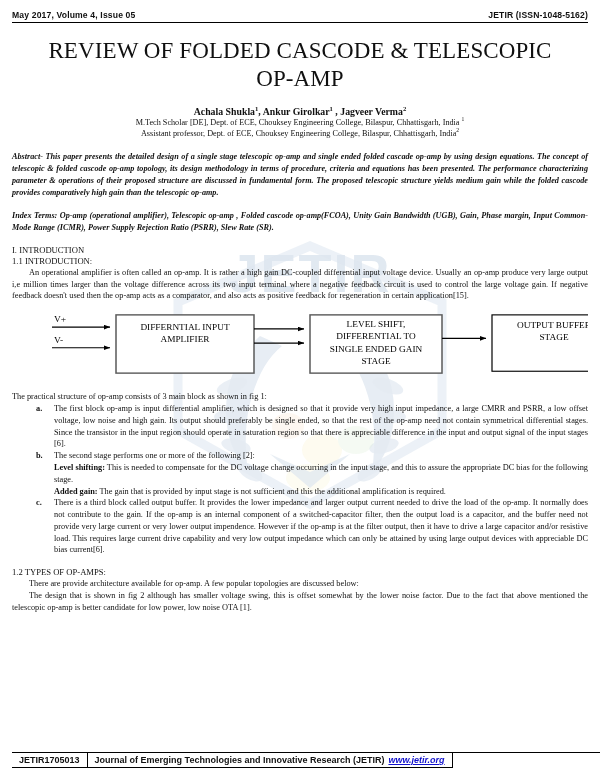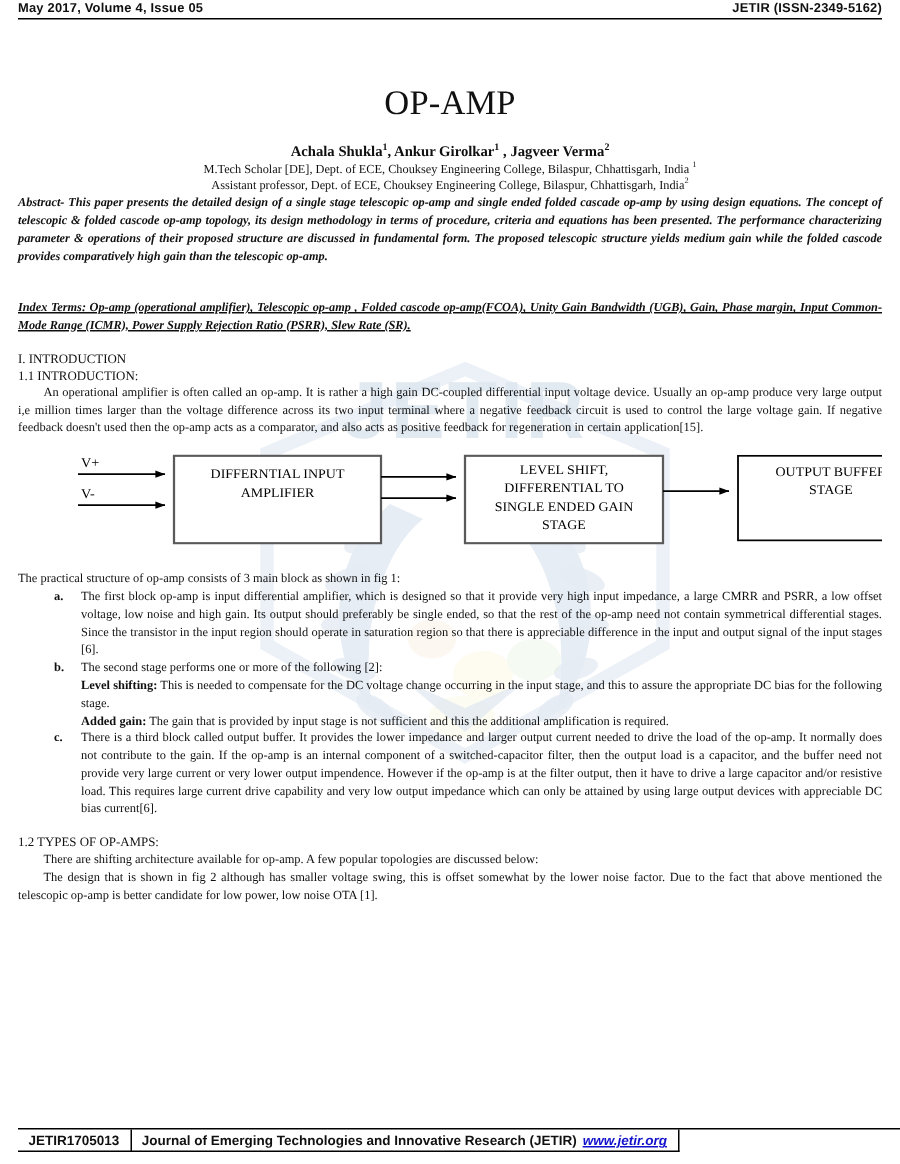--- a/index.html
+++ b/index.html
@@ -40,21 +40,21 @@
   .runhead {
     position: relative;
     z-index: 2;
     display: flex;
     justify-content: space-between;
     align-items: flex-end;
     font-family: "Liberation Sans", "DejaVu Sans", sans-serif;
     font-weight: bold;
     font-size: 8.6px;
     letter-spacing: .15px;
-    padding-top: 0;
+    padding-top: 10px;
     padding-bottom: 2px;
     border-bottom: 1.6px solid #000;
   }
 
   
   .doc-title {
     position: relative;
     z-index: 2;
     text-align: center;
     font-family: "Liberation Serif", "DejaVu Serif", serif;
@@ -80,37 +80,37 @@
     text-align: center;
     font-size: 8.2px;
     line-height: 1.35;
   }
   sup { font-size: 68%; vertical-align: super; line-height: 0; }
 
   
   .abstract-block {
     position: relative;
     z-index: 2;
+    margin-top: 12px;
     font-size: 8.2px;
     font-style: italic;
     font-weight: bold;
     line-height: 1.45;
     text-align: justify;
   }
   .abstract-block p { margin: 0; }
   .index-terms {
     position: relative;
     z-index: 2;
-    margin-top: 22px;
+    margin-top: 11px;
     font-size: 8.2px;
     font-style: italic;
     font-weight: bold;
     line-height: 1.45;
     text-align: justify;
-    text-decoration: underline;
   }
 
   
   .sec-head {
     position: relative;
     z-index: 2;
     font-size: 8.6px;
     font-weight: normal;
     margin-top: 11px;
     line-height: 1.3;
@@ -250,25 +250,25 @@
       <ellipse cx="172" cy="210" rx="20" ry="16" fill="#f3e39a"></ellipse>
       <ellipse cx="206" cy="200" rx="18" ry="14" fill="#b9ddb0"></ellipse>
       <ellipse cx="158" cy="238" rx="22" ry="14" fill="#f0e9a6"></ellipse>
     </g>
 
     <path d="M120 214 L160 248 L200 214 L160 232 Z" fill="#c2d1e2" opacity="0.75"></path>
   </svg>
 
   <div class="runhead">
     <span>May 2017, Volume 4, Issue 05</span>
-    <span>JETIR (ISSN-2349-5162)</span>
+    <span>JETIR (ISSN-1048-5162)</span>
   </div>
 
   <h1 class="doc-title">
-    <br>
+    <span>REVIEW OF FOLDED CASCODE &amp; TELESCOPIC</span><br>
     <span>OP-AMP</span>
   </h1>
 
   <div class="authors">Achala Shukla<sup>1</sup>, Ankur Girolkar<sup>1</sup> , Jagveer Verma<sup>2</sup></div>
   <div class="affil">M.Tech Scholar [DE], Dept. of ECE, Chouksey Engineering College, Bilaspur, Chhattisgarh, India <sup>1</sup></div>
   <div class="affil">Assistant professor, Dept. of ECE, Chouksey Engineering College, Bilaspur, Chhattisgarh, India<sup>2</sup></div>
 
   <div class="abstract-block">
     <p><span>Abstract-</span><span> This paper presents the detailed design of a single stage telescopic op-amp and single ended folded cascade op-amp by using design equations. The concept of telescopic &amp; folded cascode op-amp topology, its design methodology in terms of procedure, criteria and equations has been presented. The performance characterizing parameter &amp; operations of their proposed structure are discussed in fundamental form. The proposed telescopic structure yields medium gain while the folded cascode provides comparatively high gain than the telescopic op-amp.</span></p>
   </div>
@@ -331,21 +331,21 @@
       <span class="sub-run"><span class="bold">Level shifting:</span><span> This is needed to compensate for the DC voltage change occurring in the input stage, and this to assure the appropriate DC bias for the following stage.</span></span>
       <span class="sub-run"><span class="bold">Added gain:</span><span> The gain that is provided by input stage is not sufficient and this the additional amplification is required.</span></span>
     </li>
     <li>
       <span class="marker">c.</span>
       <span>There is a third block called output buffer. It provides the lower impedance and larger output current needed to drive the load of the op-amp. It normally does not contribute to the gain. If the op-amp is an internal component of a switched-capacitor filter, then the output load is a capacitor, and the buffer need not provide very large current or very lower output impendence. However if the op-amp is at the filter output, then it have to drive a large capacitor and/or resistive load. This requires large current drive capability and very low output impedance which can only be attained by using large output devices with appreciable DC bias current[6].</span>
     </li>
   </ol>
 
   <div class="sec-head">1.2 TYPES OF OP-AMPS:</div>
-  <p class="body-p indent">There are shifting architecture available for op-amp. A few popular topologies are discussed below:</p>
+  <p class="body-p indent">There are provide architecture available for op-amp. A few popular topologies are discussed below:</p>
   <p class="body-p indent">The design that is shown in fig 2 although has smaller voltage swing, this is offset somewhat by the lower noise factor. Due to the fact that above mentioned the telescopic op-amp is better candidate for low power, low noise OTA [1].</p>
 
   <div class="footer">
     <div class="footer-rule"></div>
     <div class="footer-row">
       <div class="footer-cell">JETIR1705013</div>
       <div class="footer-cell mid">
         <span>Journal of Emerging Technologies and Innovative Research (JETIR)</span>
           <a class="footer-link" href="#">www.jetir.org</a>
       </div>

